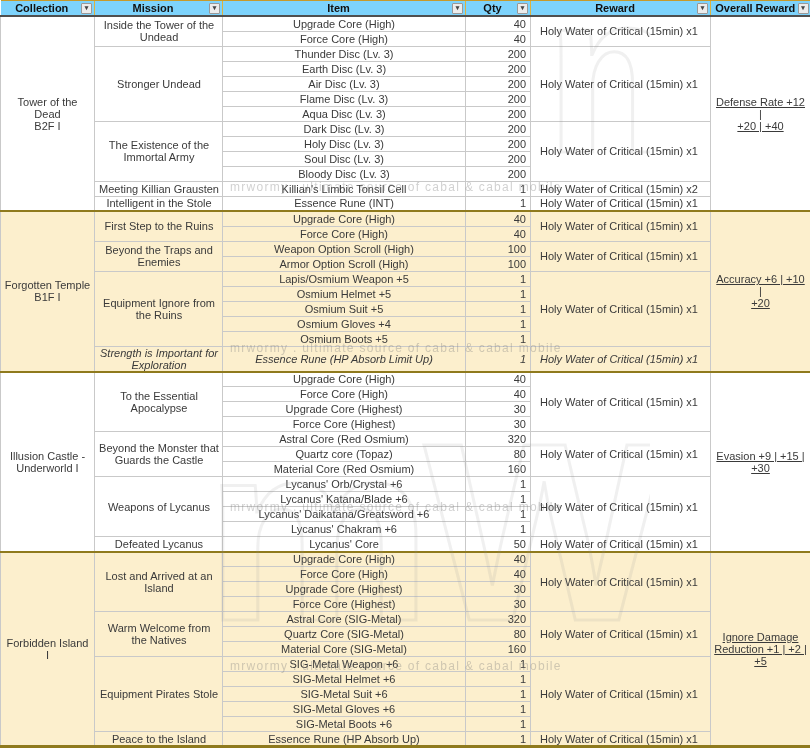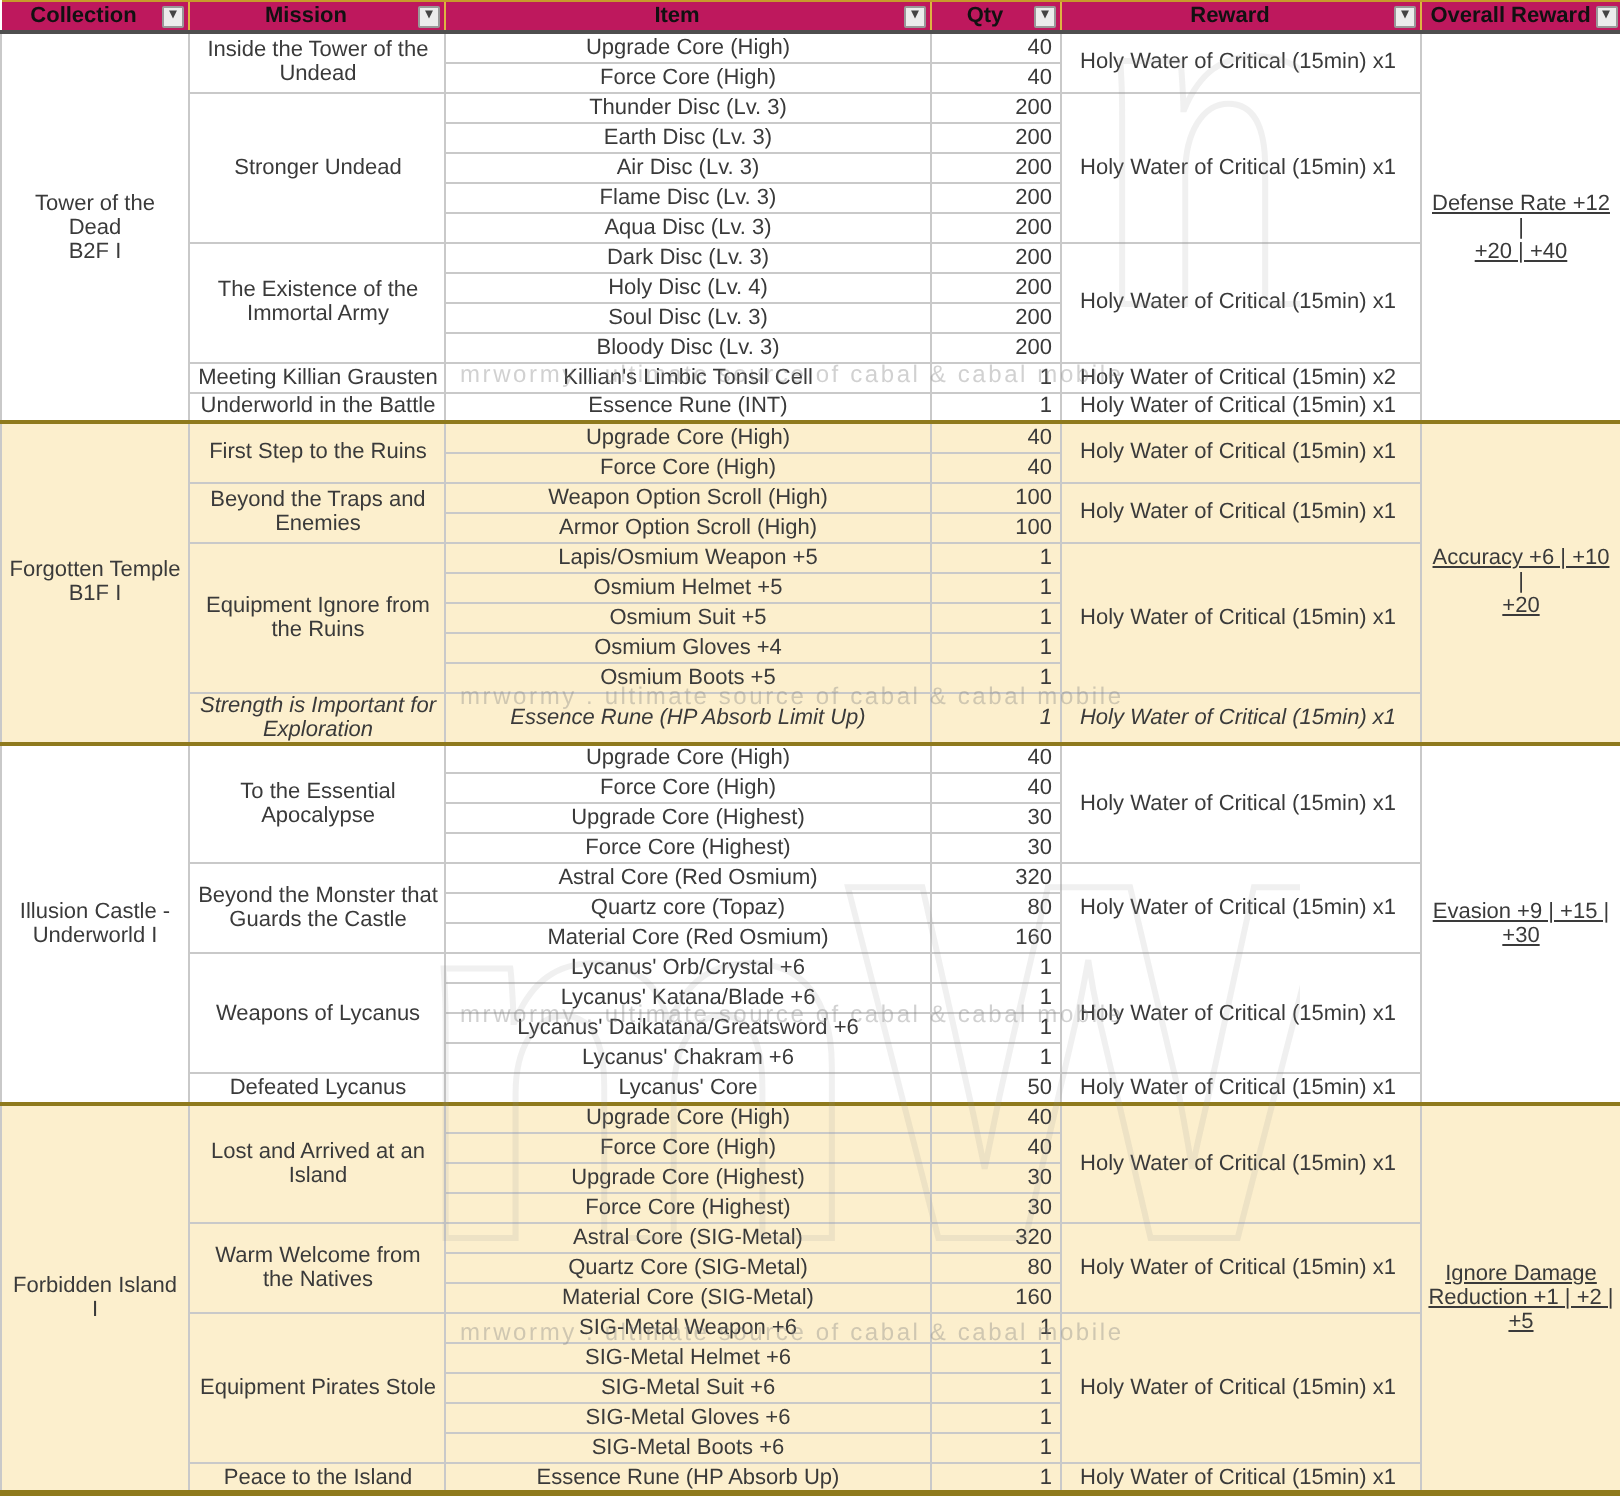--- a/index.html
+++ b/index.html
@@ -7,21 +7,21 @@
     width:810px; height:750px; overflow:hidden; background:#ffffff;
     font-family:"Liberation Sans", sans-serif;
   }
   .sheet { position:relative; width:810px; height:750px; }
 
   table.grid {
     border-collapse:collapse; table-layout:fixed; width:810px;
     border-bottom:3px solid #8F7A1D;
   }
   th {
-    background:#be185d; height:13px; font-size:11px; font-weight:bold; color:#111111;
+    background:#7dd3fc; height:13px; font-size:11px; font-weight:bold; color:#111111;
     text-align:center; padding:0 13px 1px 2px; position:relative;
     border-top:1px solid #c79a2b; border-left:1px solid #ddb341; border-bottom:2px solid #4f4f4f;
     overflow:hidden; white-space:nowrap;
   }
   th:first-child { border-left:none; }
   .filter-box {
     position:absolute; right:2px; top:2px; width:9px; height:9px;
     background:#ececec; border:1px solid #999999; border-radius:1px;
     font-size:7px; line-height:8px; color:#444; text-align:center; cursor:pointer;
   }
@@ -115,39 +115,39 @@
           <td class="col-item">Aqua Disc (Lv. 3)</td>
           <td class="col-qty">200</td>
         </tr>
         <tr class="white">
           <td class="col-mission" rowspan="4">The Existence of the Immortal Army</td>
           <td class="col-item">Dark Disc (Lv. 3)</td>
           <td class="col-qty">200</td>
           <td class="col-reward" rowspan="4">Holy Water of Critical (15min) x1</td>
         </tr>
         <tr class="white">
-          <td class="col-item">Holy Disc (Lv. 4)</td>
+          <td class="col-item">Holy Disc (Lv. 3)</td>
           <td class="col-qty">200</td>
         </tr>
         <tr class="white">
           <td class="col-item">Soul Disc (Lv. 3)</td>
           <td class="col-qty">200</td>
         </tr>
         <tr class="white">
           <td class="col-item">Bloody Disc (Lv. 3)</td>
           <td class="col-qty">200</td>
         </tr>
         <tr class="white">
           <td class="col-mission">Meeting Killian Grausten</td>
           <td class="col-item">Killian's Limbic Tonsil Cell</td>
           <td class="col-qty">1</td>
           <td class="col-reward">Holy Water of Critical (15min) x2</td>
         </tr>
         <tr class="white">
-          <td class="col-mission">Underworld in the Battle</td>
+          <td class="col-mission">Intelligent in the Stole</td>
           <td class="col-item">Essence Rune (INT)</td>
           <td class="col-qty">1</td>
           <td class="col-reward">Holy Water of Critical (15min) x1</td>
         </tr>
         <tr class="cream section-start">
           <td class="col-collection" rowspan="10">Forgotten Temple
 B1F I</td>
           <td class="col-mission" rowspan="2">First Step to the Ruins</td>
           <td class="col-item">Upgrade Core (High)</td>
           <td class="col-qty">40</td>

